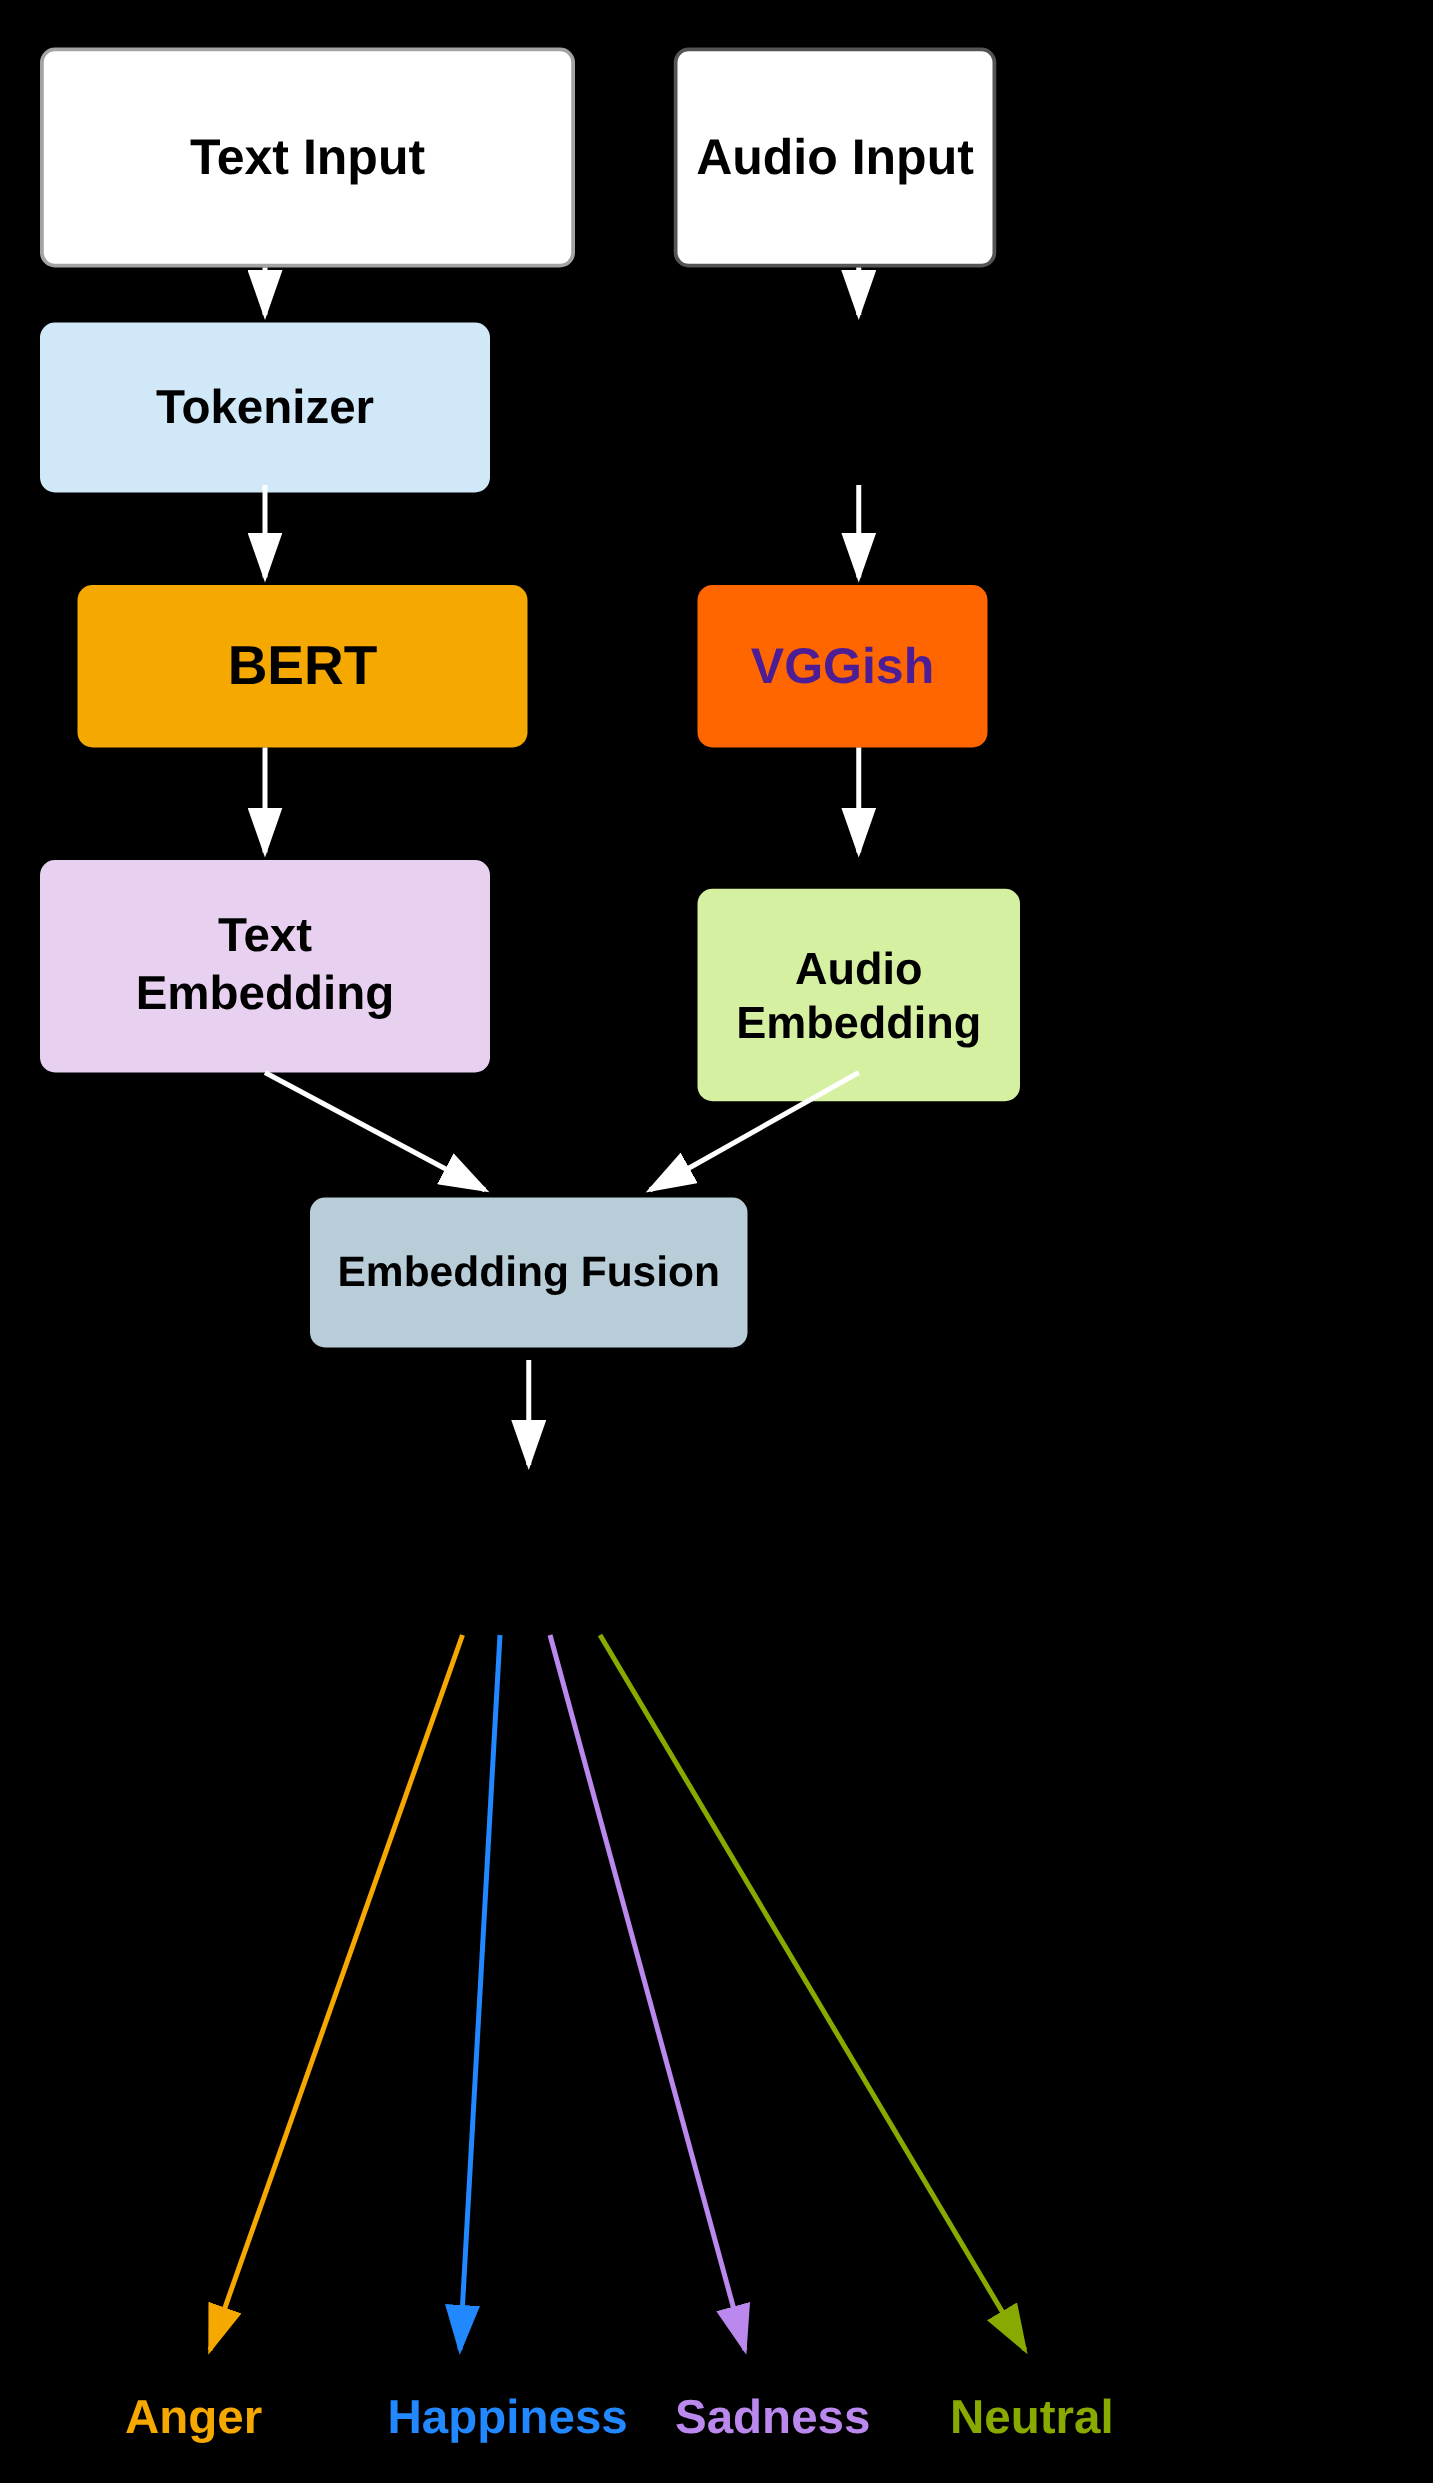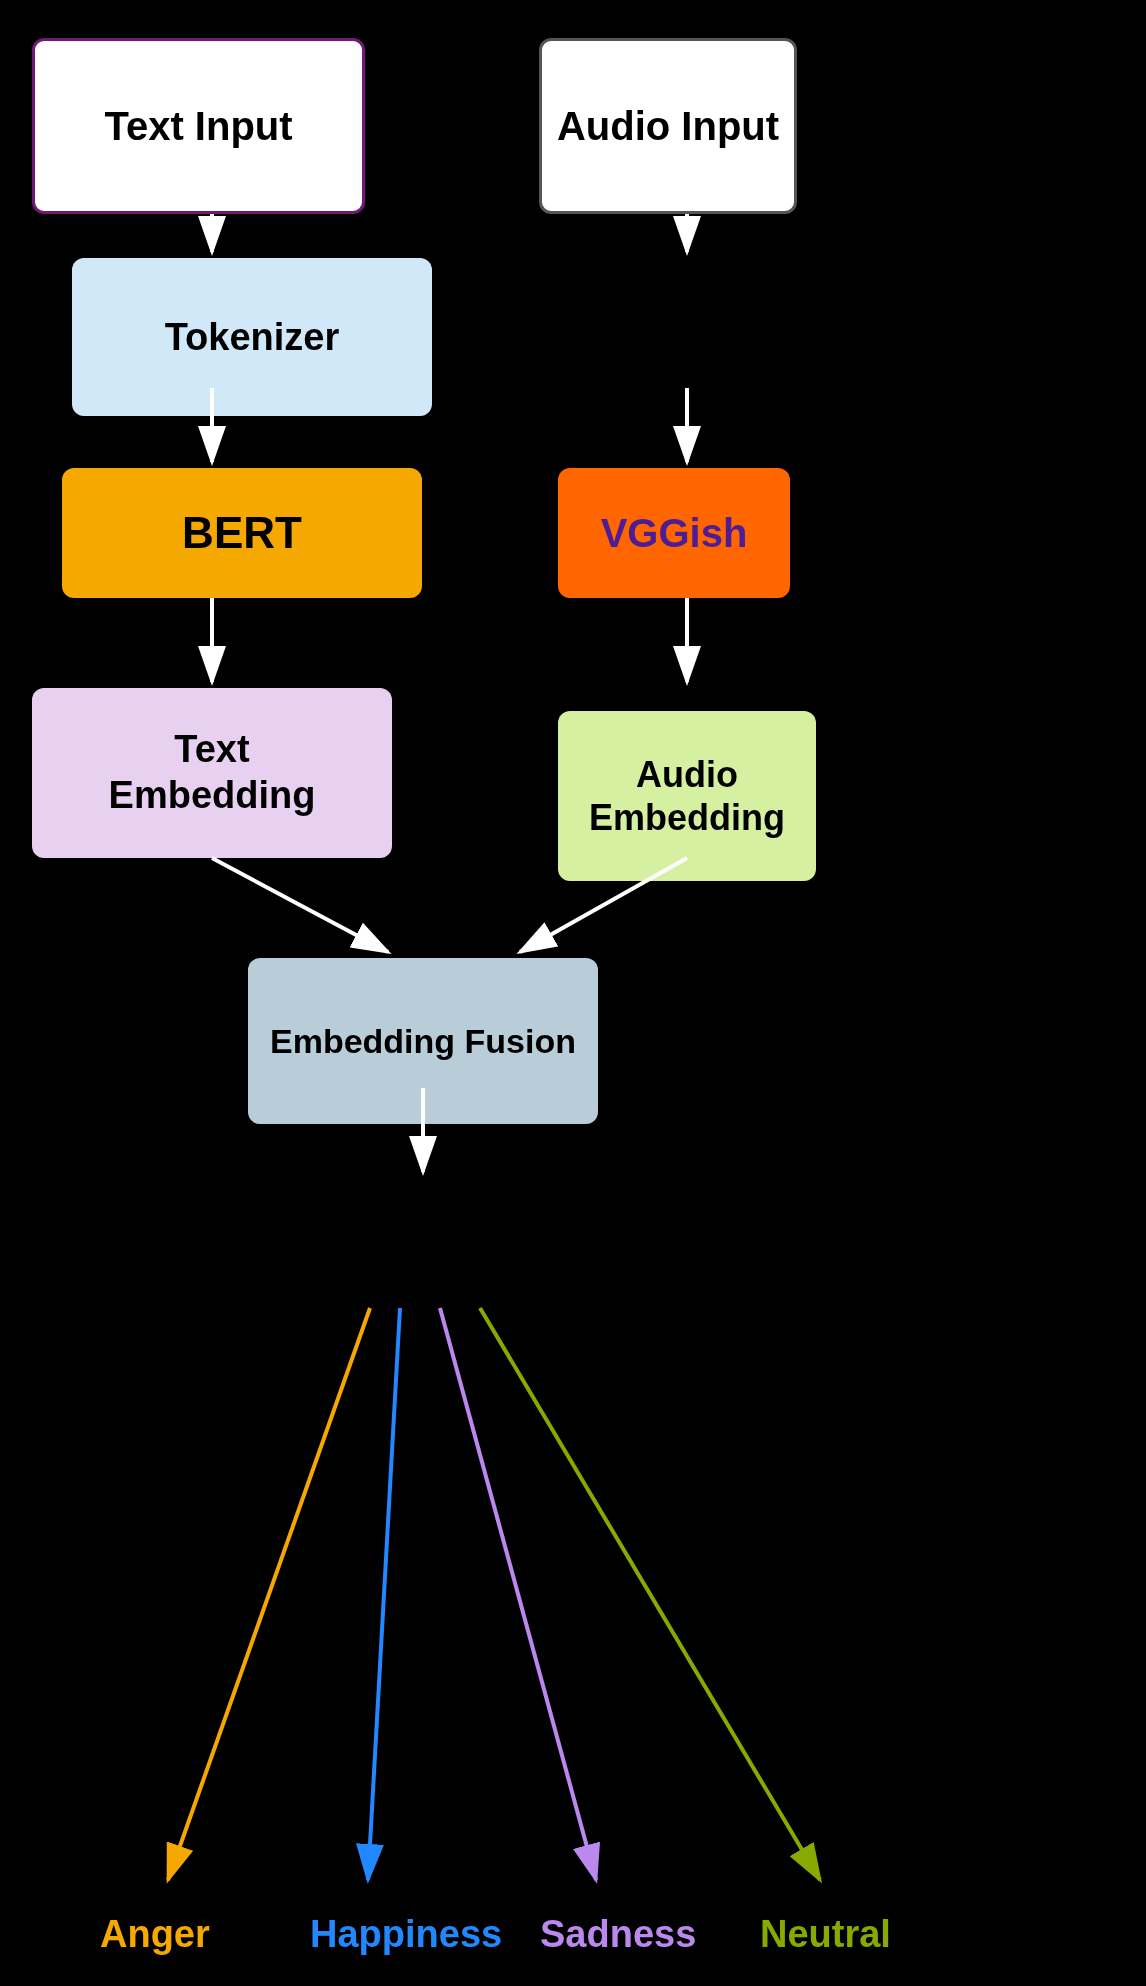--- a/index.html
+++ b/index.html
@@ -25,41 +25,40 @@
       justify-content: center;
       text-align: center;
       border-radius: 12px;
       font-weight: bold;
       font-size: 36px;
     }
 
     
     .text-input {
       left: 32px; top: 38px;
-      width: 333px; height: 176px;
+      width: 428px; height: 176px;
       background: #ffffff;
-      border: 3px solid #701a75;
+      border: 3px solid #a3a3a3;
       font-size: 40px;
     }
 
     .audio-input {
       left: 539px; top: 38px;
       width: 258px; height: 176px;
       background: #ffffff;
       border: 3px solid #555;
       font-size: 40px;
     }
 
     
     .tokenizer {
       left: 32px; top: 258px;
-      width: 360px; height: 158px;
+      width: 360px; height: 136px;
       background: #d0e8f8;
       font-size: 38px;
-      margin-left: 40px;
     }
 
     .mel-spectrogram {
       left: 558px; top: 258px;
       width: 258px; height: 130px;
       background: #c8e6c9;
       font-size: 34px;
       line-height: 1.2;
     }
 
@@ -95,21 +94,21 @@
       width: 258px; height: 170px;
       background: #d4f0a0;
       font-size: 36px;
       line-height: 1.2;
       margin-top: 23px;
     }
 
     
     .embedding-fusion {
       left: 248px; top: 958px;
-      width: 350px; height: 166px;
+      width: 350px; height: 120px;
       background: #b8cdd8;
       font-size: 34px;
     }
 
     
     .fc {
       left: 298px; top: 1178px;
       width: 252px; height: 130px;
       background: #cc2200;
       font-size: 52px;

